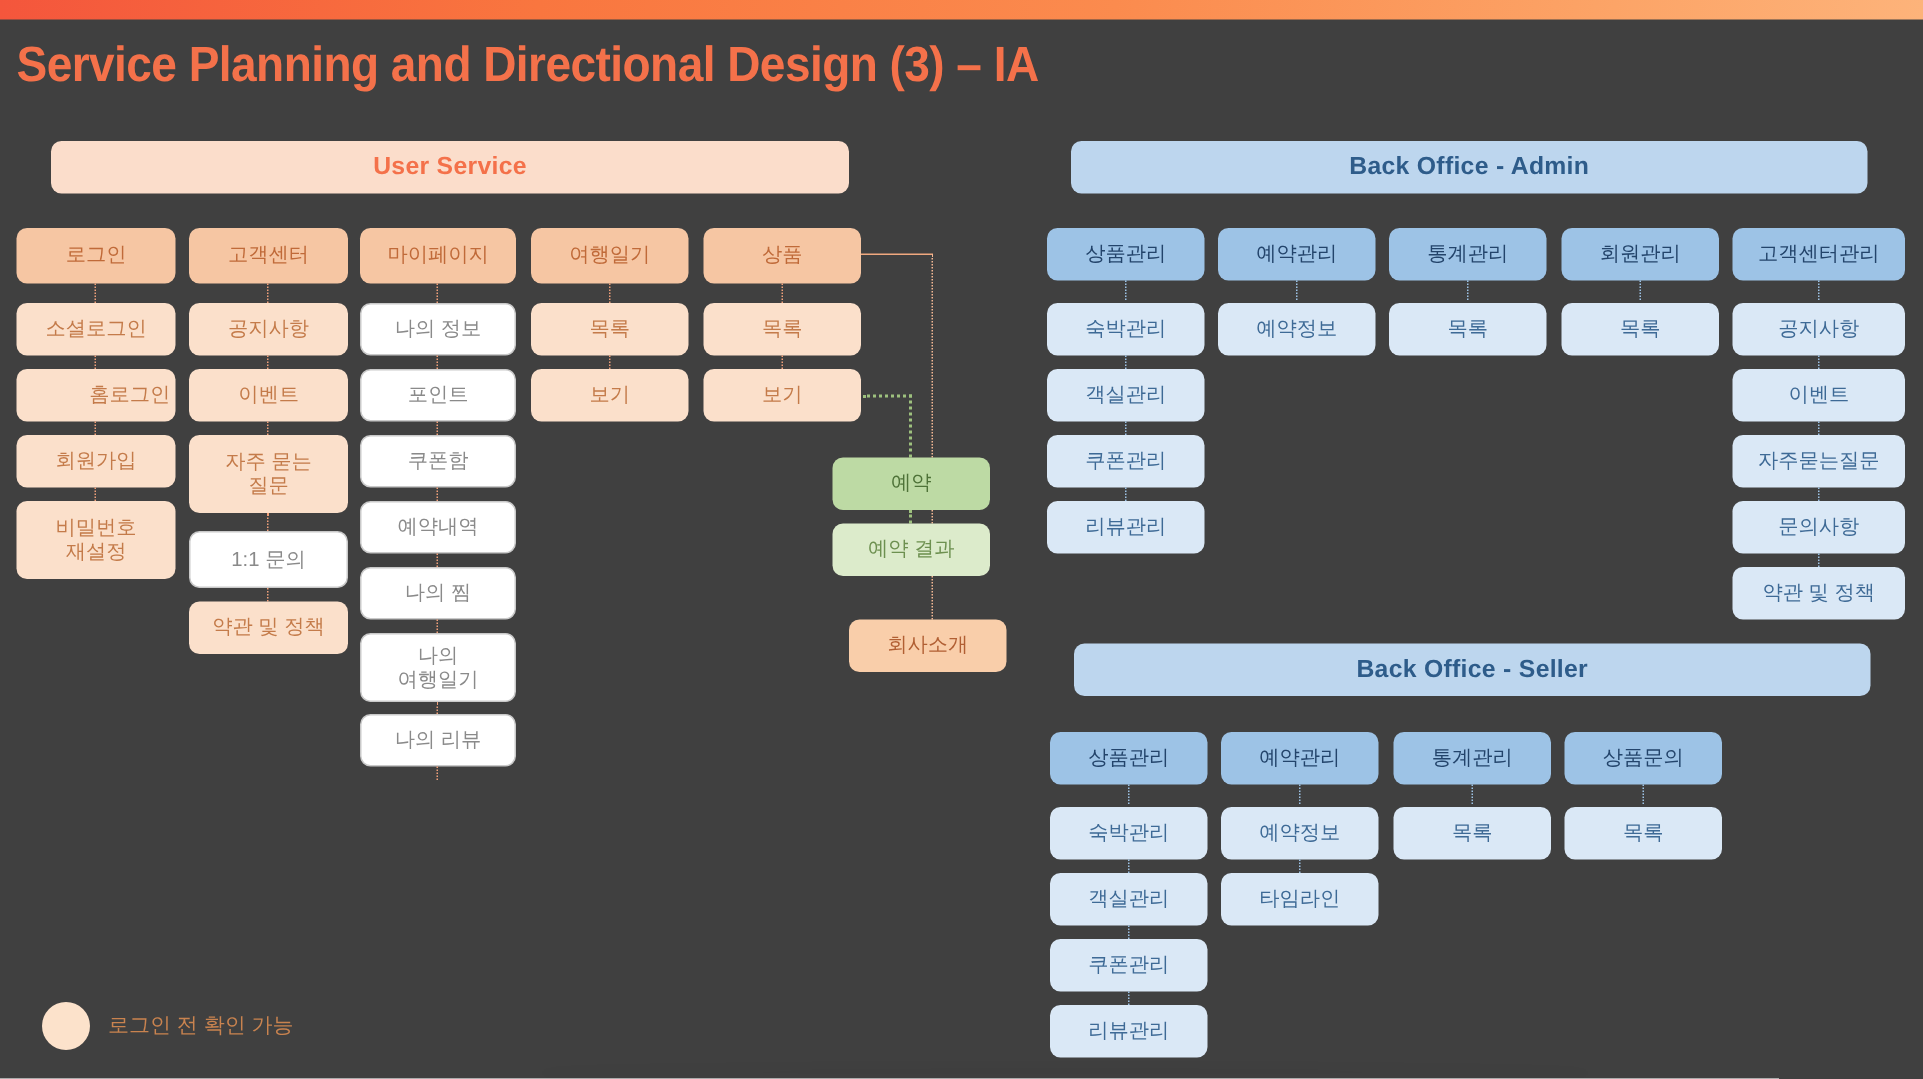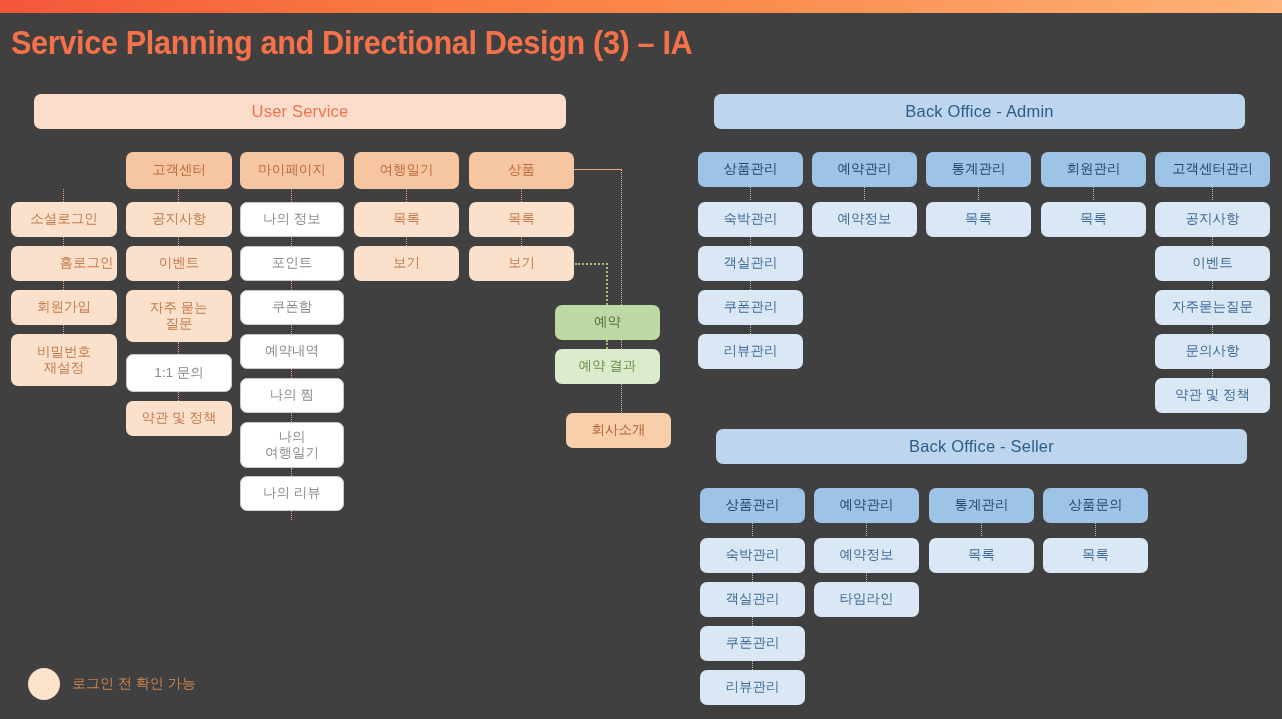--- a/index.html
+++ b/index.html
@@ -55,20 +55,21 @@
   
   .banner {
     position: absolute;
     box-sizing: border-box;
     border-radius: 7px;
     display: flex;
     align-items: center;
     justify-content: center;
     font-size: 16.5px;
     letter-spacing: 0.2px;
+    font-weight: bold;
   }
   .banner.orange { background: #FBDDCB; color: #F4714A; }
   .banner.blue   { background: #BDD6EE; color: #2E5C8A; }
 
   
   .o1 { background: #F6C6A3; color: #C06A39; }      
   .o2 { background: #FBE0CB; color: #C47B4A; }      
   .o3 { background: #F9CEAA; color: #B15F33; }      
   
   .wht { background: #FFFFFF; color: #8A8A8A; border: 1px solid #C9C9C9; }
@@ -136,20 +137,21 @@
 <body>
 
 <div id="slide">
 
   <div id="topbar"></div>
 
   <div id="title">Service Planning and Directional Design (3) – IA</div>
 
   <div class="banner orange" style="left:34px; top:94px; width:532px; height:35px;">User Service</div>
 
+  <div class="node o1" style="left:11px; top:152px; width:106px; height:37px;">로그인</div>
   <div class="conn vdash" style="left:63px; top:189px; height:13px;"></div>
   <div class="node o2" style="left:11px; top:202px; width:106px; height:35px;">소셜로그인</div>
   <div class="conn vdash" style="left:63px; top:237px; height:9px;"></div>
   <div class="node o2" style="left:11px; top:246px; width:106px; height:35px;padding-left:48px;">홈로그인</div>
   <div class="conn vdash" style="left:63px; top:281px; height:9px;"></div>
   <div class="node o2" style="left:11px; top:290px; width:106px; height:35px;">회원가입</div>
   <div class="conn vdash" style="left:63px; top:325px; height:9px;"></div>
   <div class="node o1" style="left:126px; top:152px; width:106px; height:37px;">고객센터</div>
 
   <div class="node o2" style="left:11px; top:334px; width:106px; height:52px;">비밀번호

